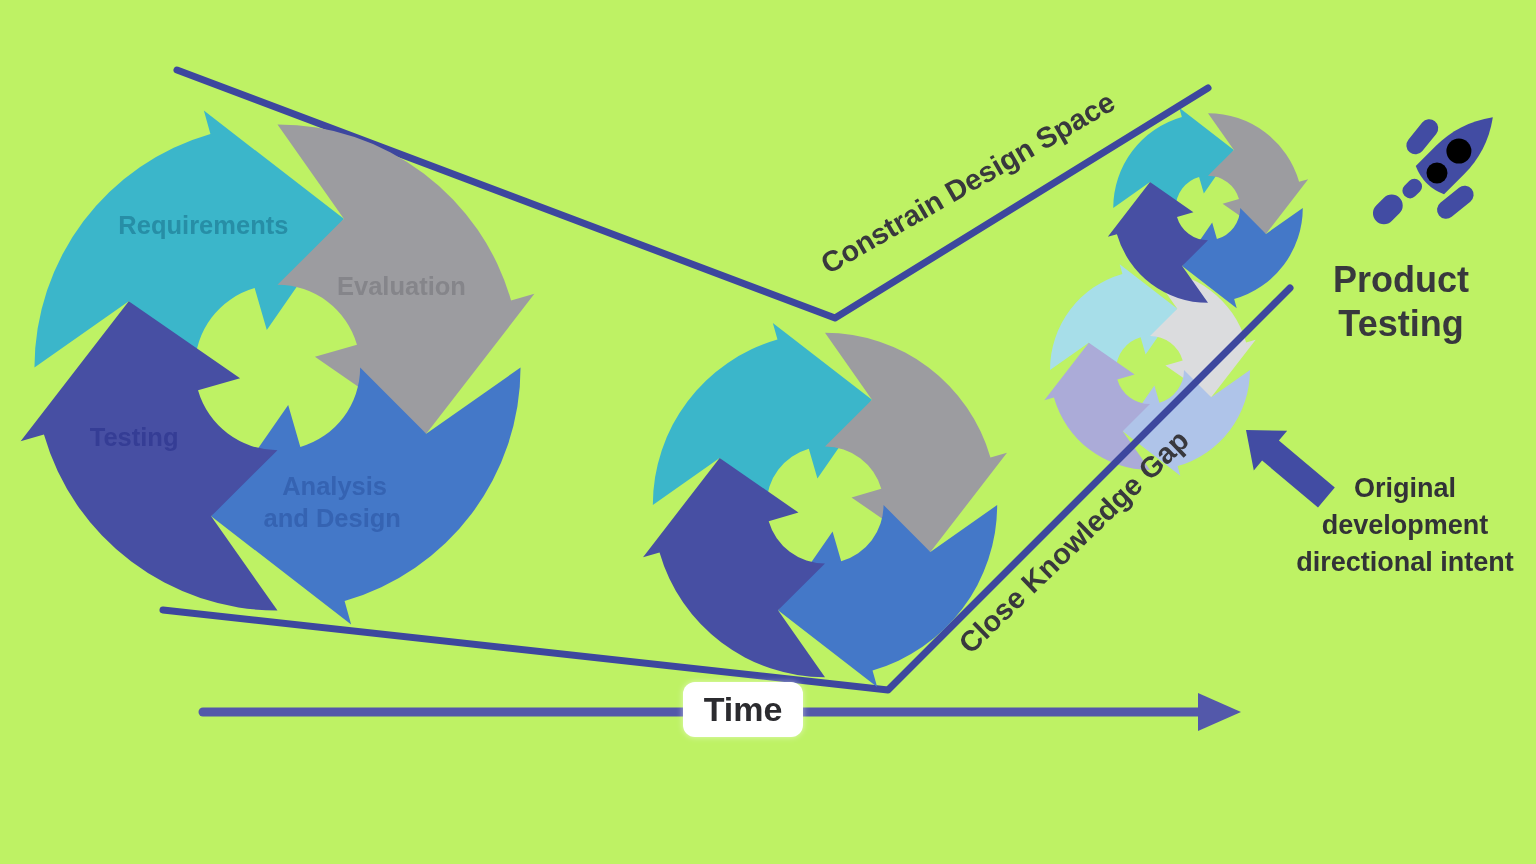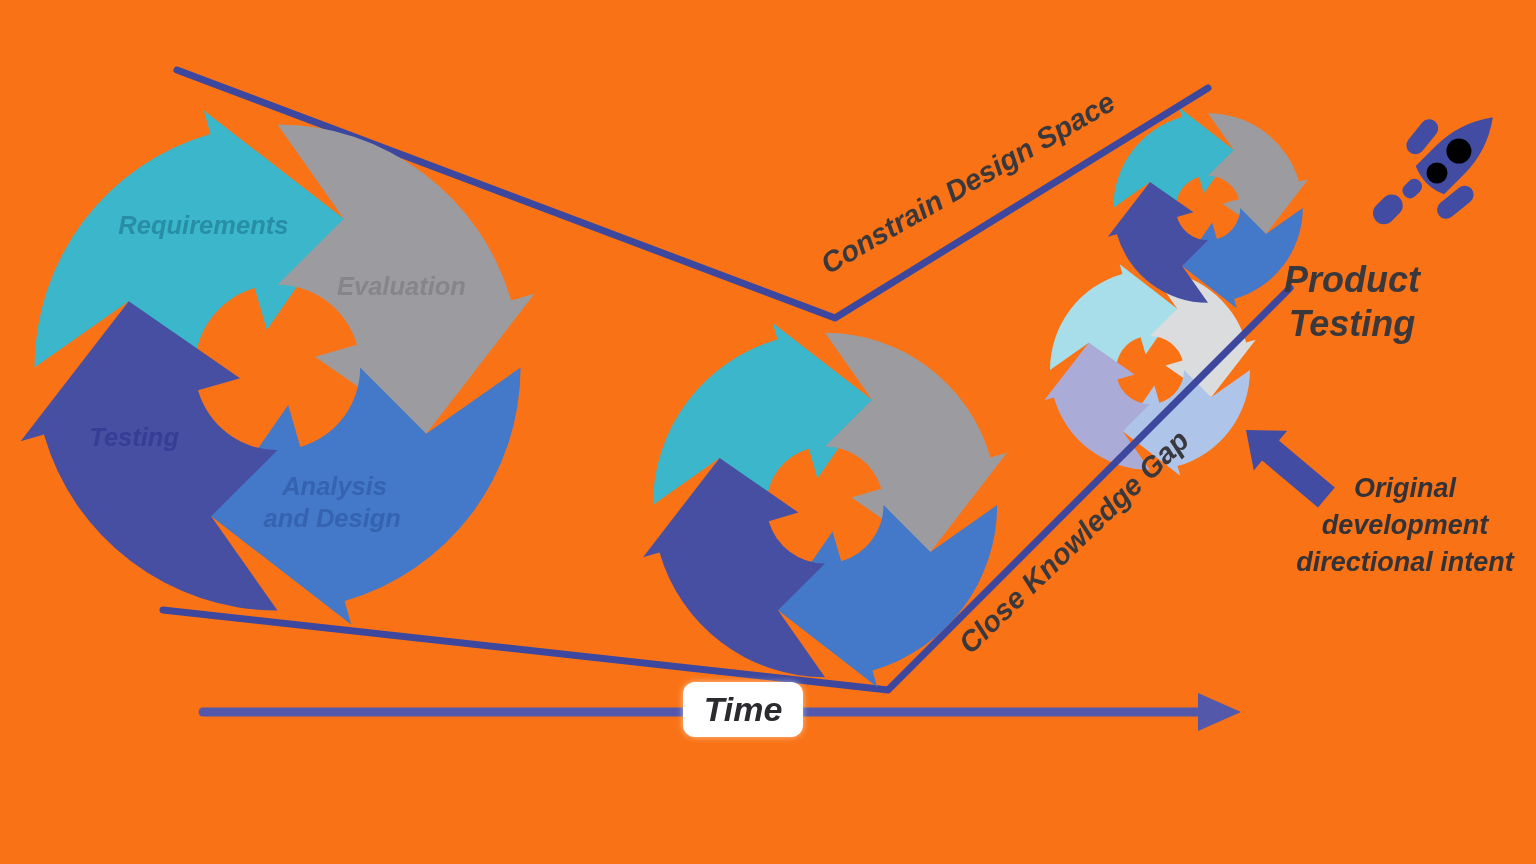--- a/index.html
+++ b/index.html
@@ -1,29 +1,29 @@
 <!DOCTYPE html>
 <html><head>
 <meta charset="utf-8">
 <style>
   html,body{margin:0;padding:0;background:#000;}
   #stage{
     position:relative;width:1536px;height:864px;overflow:hidden;
-    background:#f97316;font-family:"Liberation Sans",sans-serif;font-style:italic;
+    background:#bef264;font-family:"Liberation Sans",sans-serif;
   }
   .abs{position:absolute;}
   .cycle-label{font-family:"Liberation Sans",sans-serif;font-weight:700;text-anchor:middle;}
   .rot-label{
     position:absolute;font-weight:700;color:#38383d;white-space:nowrap;
     transform-origin:center center;
   }
   #constrain-label{left:968px;top:183px;font-size:29px;transform:translate(-50%,-50%) rotate(-30deg);}
   #closegap-label{left:1074px;top:542px;font-size:29px;transform:translate(-50%,-50%) rotate(-44deg);}
   #product-launch{
-    left:1252px;top:258px;width:200px;text-align:center;color:#38383d;
+    left:1301px;top:258px;width:200px;text-align:center;color:#38383d;
     font-size:36px;line-height:44px;font-weight:600;
   }
   #product-launch .line2{font-weight:800;}
   #original-intent{
     left:1265px;top:470px;width:280px;text-align:center;color:#323237;
     font-size:27px;line-height:37px;font-weight:700;
   }
   #time-box{
     left:683px;top:682px;width:120px;height:55px;background:#ffffff;border-radius:12px;
     display:flex;align-items:center;justify-content:center;

